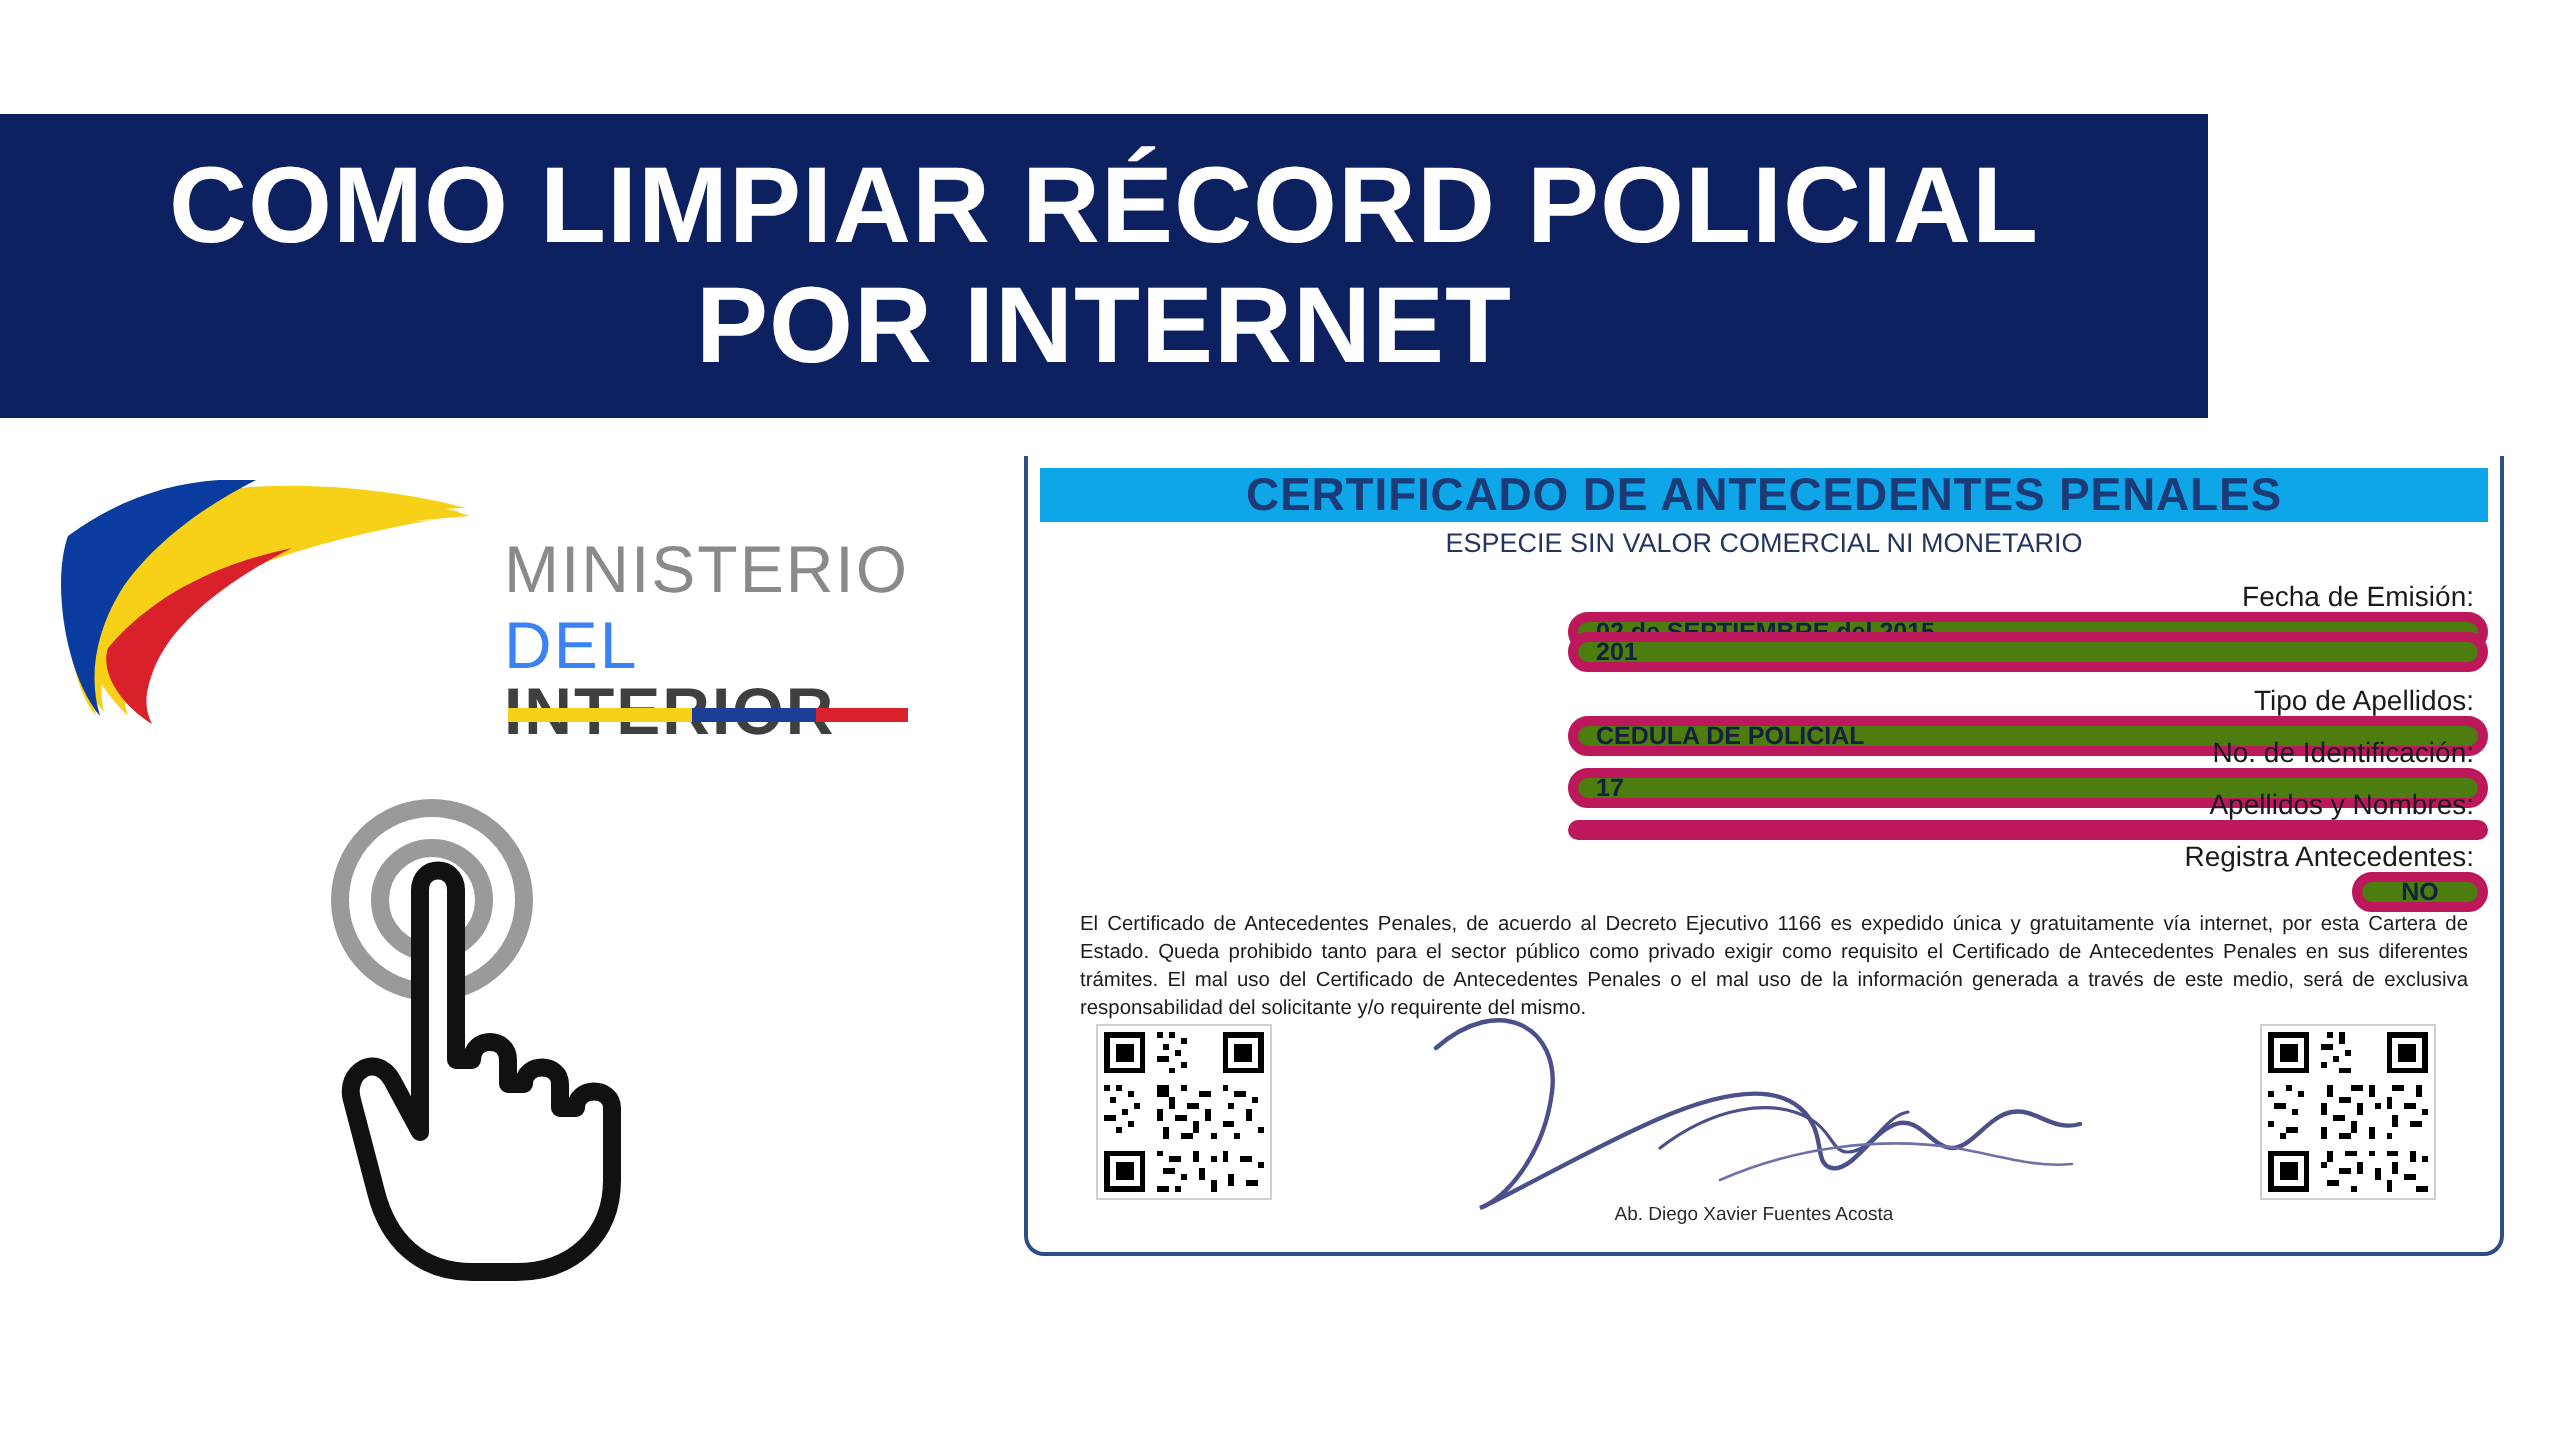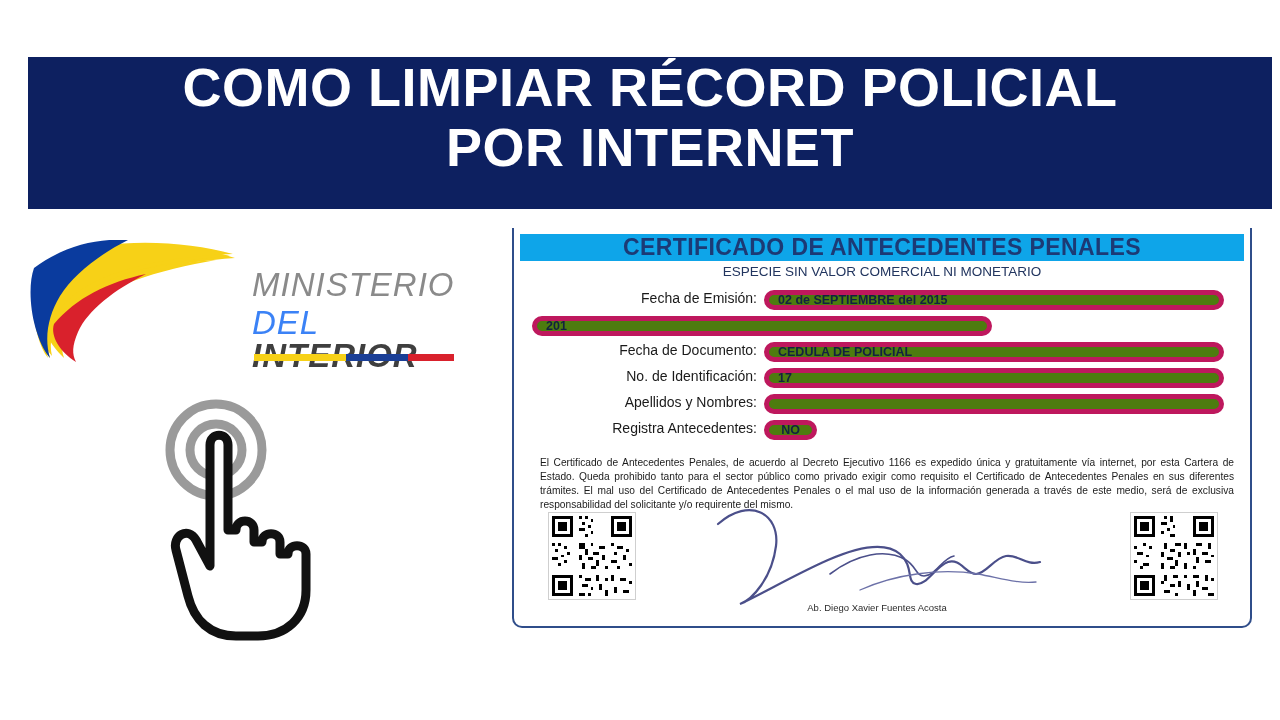--- a/index.html
+++ b/index.html
@@ -6,39 +6,39 @@
   html, body {
     width: 1280px; height: 720px;
     background: #ffffff;
     font-family: "Liberation Sans", sans-serif;
     overflow: hidden;
   }
   .page { position: relative; width: 1280px; height: 720px; background: #fff; }
 
   
   .banner {
-    position: absolute; left: 0; top: 57px; width: 1244px; height: 152px;
+    position: absolute; left: 0; top: 57px; width: 1104px; height: 152px;
     background: #0d2060;
-    display: flex; align-items: flex-start; justify-content: center; margin-left: 28px;
+    display: flex; align-items: center; justify-content: center;
   }
   .banner-title {
     color: #ffffff;
     font-size: 54px;
     font-weight: bold;
     line-height: 1.12;
     text-align: center;
     letter-spacing: 0.5px;
     font-family: "Liberation Sans", sans-serif;
     padding: 0 40px;
     white-space: pre-line;
   }
 
   
   .left-col {
-    position: absolute; left: 0; top: 215px; width: 500px; height: 505px; font-style: italic;
+    position: absolute; left: 0; top: 215px; width: 500px; height: 505px;
   }
   .ministerio {
     position: absolute; left: 20px; top: 15px; width: 460px; height: 145px;
   }
   .flag-swoosh { position: absolute; left: 10px; top: 10px; }
   .min-text {
     position: absolute; left: 232px; top: 38px;
     line-height: 1.0;
   }
   .min-line1 {
@@ -89,41 +89,41 @@
     text-align: center;
     color: #22355f;
     font-size: 13.5px;
     font-weight: normal;
     margin-top: 3px;
     font-family: "Liberation Sans", sans-serif;
   }
 
   .fields { margin-top: 11px; padding-left: 12px; }
   .field-row {
-    display: flex; align-items: flex-start; height: 22px; margin-bottom: 4px;
+    display: flex; align-items: flex-end; height: 22px; margin-bottom: 4px; flex-direction: column;
   }
   .field-label {
     width: 232px; text-align: right; padding-right: 7px;
     font-size: 14px; color: #1a1a1a;
     font-family: "Liberation Sans", sans-serif;
   }
   .field-box {
     height: 20px;
     background: #4d7c0f;
     border: 5px solid #be185d;
     border-radius: 10px;
     display: flex; align-items: center;
     padding: 0 9px;
     font-size: 12.5px;
     font-weight: bold;
     color: #12223f;
     font-family: "Liberation Sans", sans-serif;
   }
   .w-long { width: 460px; }
-  .w-short { width: 53px; justify-content: center; }
+  .w-short { width: 68px; justify-content: center; }
 
   .legal {
     margin: 14px 10px 0 20px;
     font-size: 10.2px;
     line-height: 1.38;
     color: #1b1b1b;
     text-align: justify;
     font-family: "Liberation Sans", sans-serif;
   }
 
@@ -226,21 +226,21 @@
 
       <div class="fields">
         <div class="field-row">
           <div class="field-label">Fecha de Emisión:</div>
           <div class="field-box w-long">02 de SEPTIEMBRE del 2015</div>
         </div>
         <div class="field-row">
           <div class="field-box w-long">201</div>
         </div>
         <div class="field-row">
-          <div class="field-label">Fecha de Documento:</div>
+          <div class="field-label">Tipo de Apellidos:</div>
           <div class="field-box w-long">CEDULA DE POLICIAL</div>
         </div>
         <div class="field-row">
           <div class="field-label">No. de Identificación:</div>
           <div class="field-box w-long">17</div>
         </div>
         <div class="field-row">
           <div class="field-label">Apellidos y Nombres:</div>
           <div class="field-box w-long"></div>
         </div>

